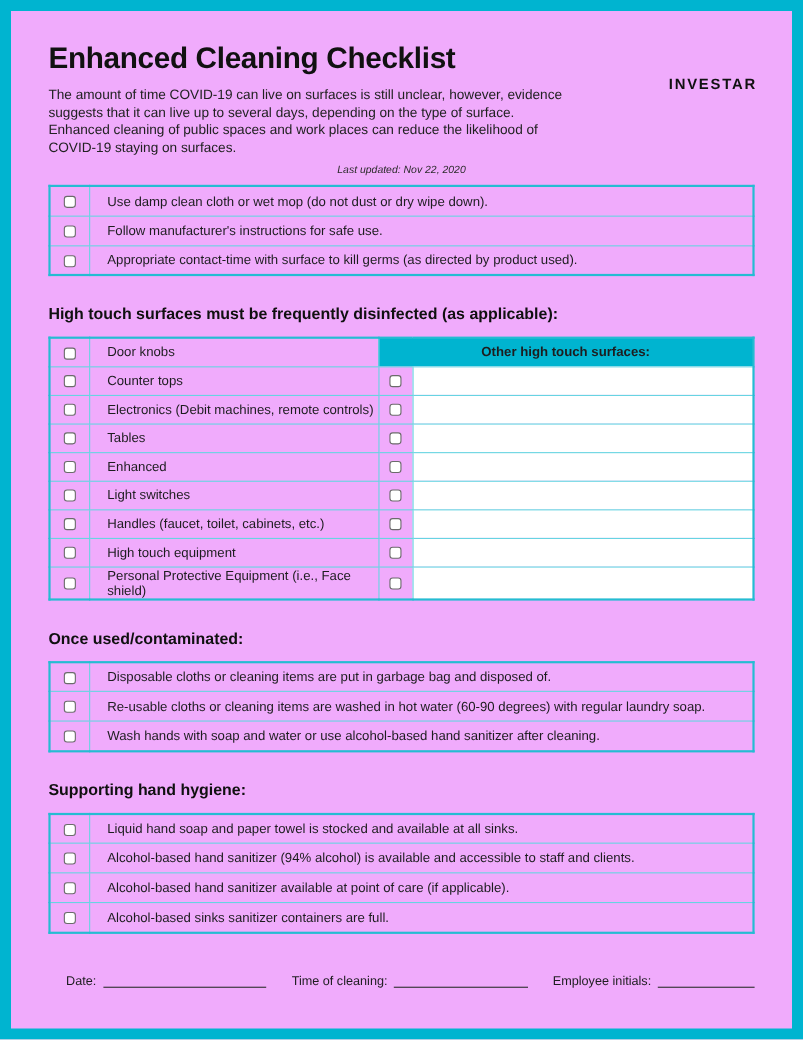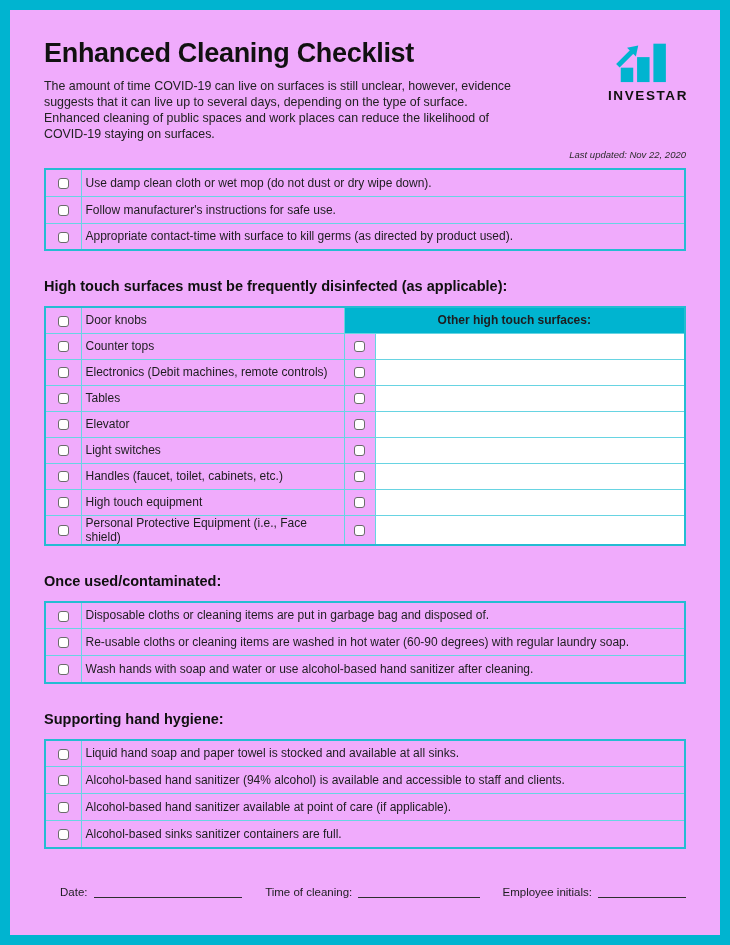--- a/index.html
+++ b/index.html
@@ -24,47 +24,47 @@
   .doc-title {
     font-size: 27px; font-weight: 900; color: #111111;
     letter-spacing: -0.3px; line-height: 30px;
   }
   .doc-intro {
     margin-top: 10px; width: 468px;
     font-size: 12.4px; line-height: 16px; color: #222222;
   }
   .logo {
     position: absolute; top: -2px; right: 0; width: 78px;
-    display: flex; flex-direction: column; align-items: flex-start;
+    display: flex; align-items: flex-end;
   }
   .logo svg { width: 62px; height: 48px; display: block; }
   .logo-name {
     margin-top: 4px; font-size: 13.5px; font-weight: 800;
     letter-spacing: 1.6px; color: #111111;
   }
   .last-updated {
     margin-top: 7px; margin-bottom: 8px;
-    text-align: right; font-style: italic;
+    text-align: center; font-style: italic;
     font-size: 9.5px; color: #2b2b2b;
   }
 
   
   table.checklist {
     width: 100%; border-collapse: collapse;
     border: 2px solid #25bcd2;
   }
   table.checklist td {
     border: 1px solid #67d4e2;
     font-size: 12px; color: #1d1d1f;
     height: 27px; vertical-align: middle;
   }
   table.hightouch td { height: 26px; }
   td.cb-cell { width: 36px; text-align: center; }
   td.cb-cell-r { width: 31px; text-align: center; }
-  td.label-cell { padding-left: 4px; }
+  td.label-cell { padding-left: 16px; }
   table.hightouch td.label-cell { width: 263px; }
   td.other-header {
     background: #00b4d0; color: #062935;
     font-weight: 800; font-size: 12px;
     text-align: center; padding-left: 0;
     border: 1px solid #00b4d0; border-bottom: 1px solid #67d4e2;
   }
   td.blank-cell { background: #ffffff; }
 
   .checkbox {
@@ -162,21 +162,21 @@
         <td class="blank-cell"></td>
       </tr>
       <tr>
         <td class="cb-cell"><span class="checkbox"></span></td>
         <td class="label-cell">Tables</td>
         <td class="cb-cell-r"><span class="checkbox"></span></td>
         <td class="blank-cell"></td>
       </tr>
       <tr>
         <td class="cb-cell"><span class="checkbox"></span></td>
-        <td class="label-cell">Elevator</td>
+        <td class="label-cell">Enhanced</td>
         <td class="cb-cell-r"><span class="checkbox"></span></td>
         <td class="blank-cell"></td>
       </tr>
       <tr>
         <td class="cb-cell"><span class="checkbox"></span></td>
         <td class="label-cell">Light switches</td>
         <td class="cb-cell-r"><span class="checkbox"></span></td>
         <td class="blank-cell"></td>
       </tr>
       <tr>

